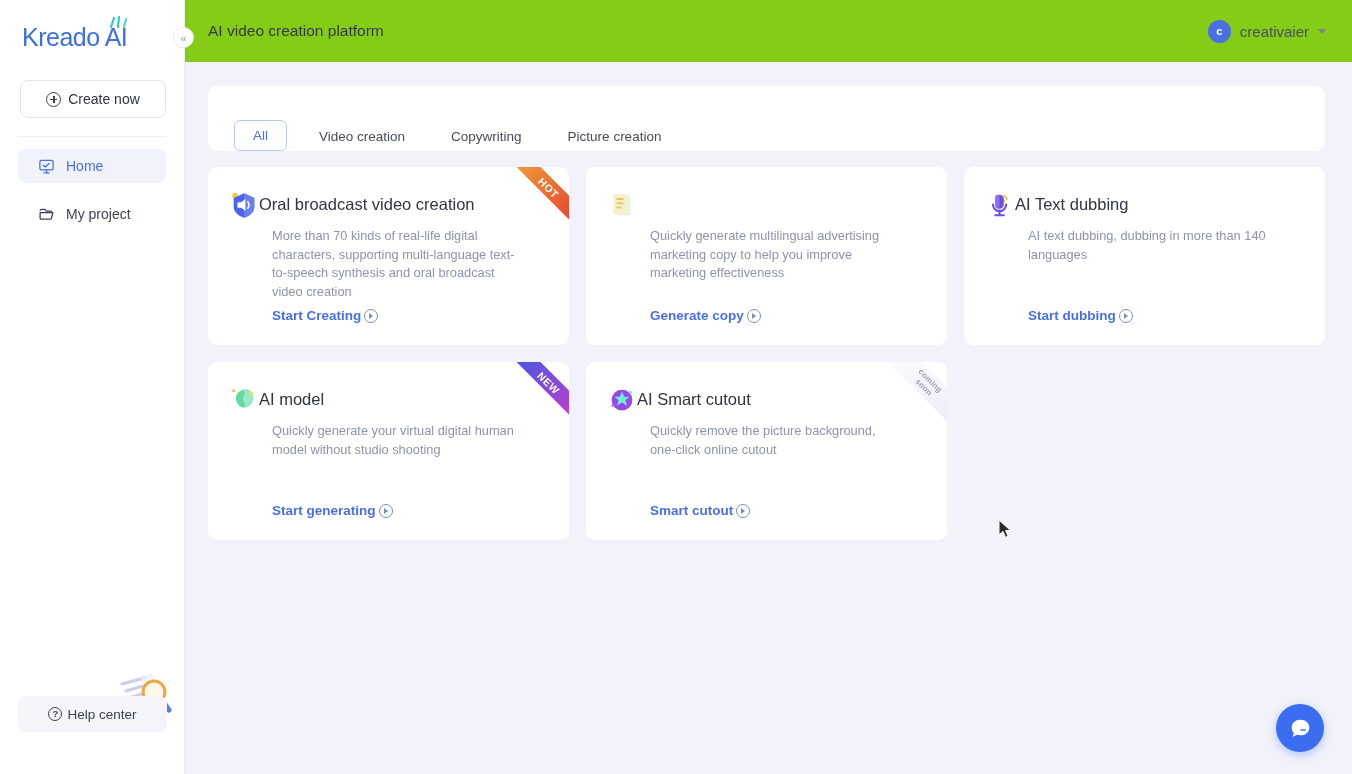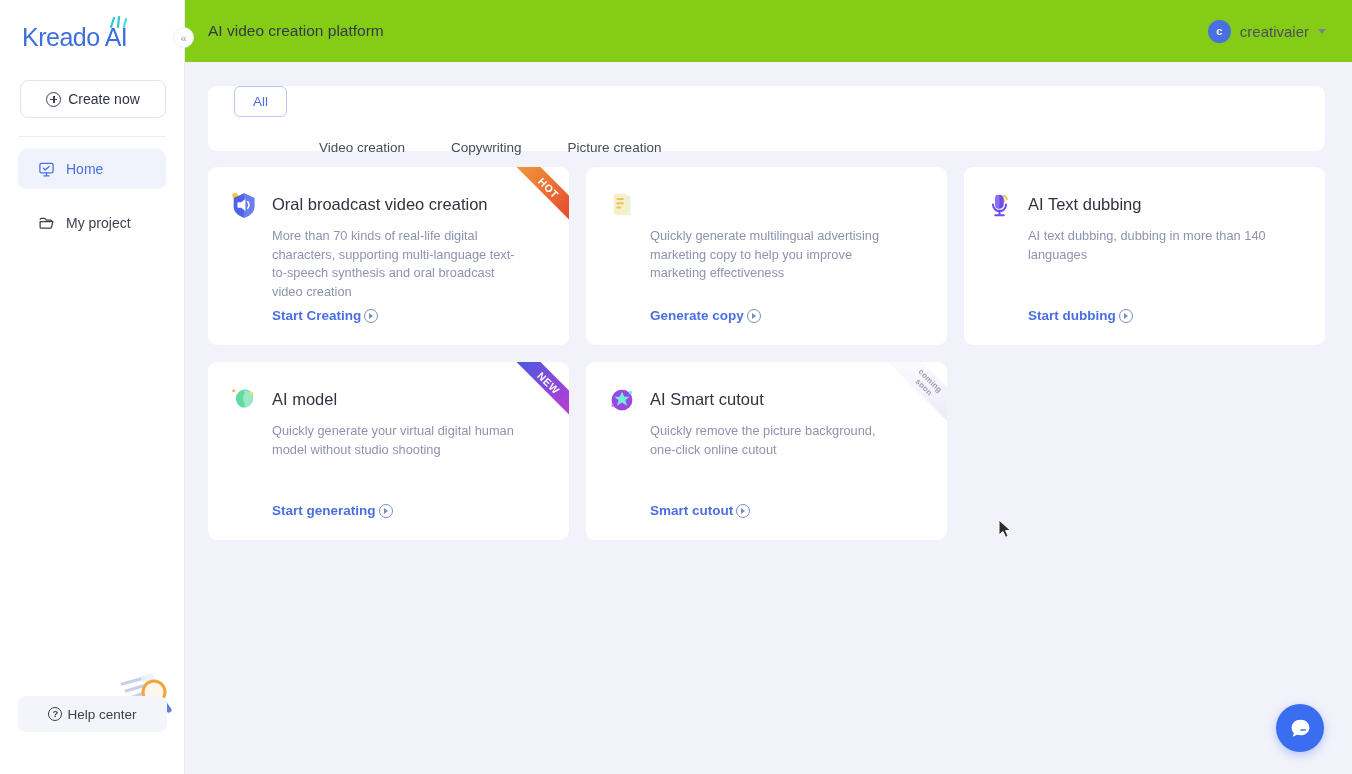--- a/index.html
+++ b/index.html
@@ -42,21 +42,21 @@
   .plus-circle:before, .plus-circle:after {
     content: ""; position: absolute; background: #3c4151;
   }
   .plus-circle:before { left: 3px; top: 6px; width: 7px; height: 1.3px; }
   .plus-circle:after  { top: 3px; left: 6px; height: 7px; width: 1.3px; }
 
   .side-divider {
     margin: 18px 18px 12px 18px; height: 1px; background: #eeecf6;
   }
   .nav-item {
-    margin: 0 18px; height: 40px; border-radius: 8px;
+    margin: 0 18px; height: 34px; border-radius: 8px;
     display: flex; align-items: center; gap: 11px; padding-left: 20px;
     font-size: 14px; color: #3c4151; cursor: pointer;
   }
   .nav-item + .nav-item { margin-top: 14px; }
   .nav-item.active { background: #f1f3fc; color: #4a6fe3; }
   .nav-item svg { flex: 0 0 17px; }
 
   .help-center {
     position: absolute; left: 18px; bottom: 42px;
     width: 149px; height: 36px; border-radius: 8px; background: #f4f5fb;
@@ -93,42 +93,42 @@
   .user-name { font-size: 15px; color: #4a505e; }
   .caret { width: 0; height: 0; border-left: 4.5px solid transparent;
            border-right: 4.5px solid transparent; border-top: 5px solid #7c8294; }
 
   #content {
     flex: 1; background: #f2f2fa; padding: 23px 27px 0 23px; overflow: hidden;
   }
 
   .tabs-card {
     background: #fff; border-radius: 9px; height: 65px;
-    display: flex; align-items: flex-start; padding-left: 26px; gap: 0;
+    display: flex; align-items: flex-end; padding-left: 26px; gap: 0;
   }
   .tab {
     font-size: 13.5px; color: #464c59; cursor: pointer;
     padding: 7px 14px; border-radius: 6px; white-space: nowrap;
   }
   .tab + .tab { margin-left: 18px; margin-top: 47px; }
   .tab.active {
     color: #4a6fe3; border: 1px solid #b9c9f2; background: #fff;
     padding: 7px 18px;
   }
 
   .cards-grid {
     display: grid; grid-template-columns: repeat(3, 1fr);
     gap: 17px; margin-top: 16px;
   }
   .card {
     position: relative; background: #fff; border-radius: 9px;
     height: 178px; padding: 22px 24px 0 21px; overflow: hidden;
     cursor: pointer;
   }
-  .card-head { display: flex; align-items: flex-start; gap: 13px; }
+  .card-head { display: flex; align-items: flex-start; }
   .card-icon { width: 30px; height: 30px; flex: 0 0 30px; margin-top: 1px; }
   .card-title { font-size: 16.5px; color: #2f3540; line-height: 30px; }
   .card-desc {
     font-size: 12.8px; color: #8e93ad; line-height: 18.5px;
     margin: 7px 0 0 43px; max-width: 252px;
   }
   .card-cta {
     position: absolute; left: 64px; bottom: 22px;
     display: flex; align-items: center; gap: 3px;
     font-size: 13.5px; color: #4a6fe3; font-weight: 600;

